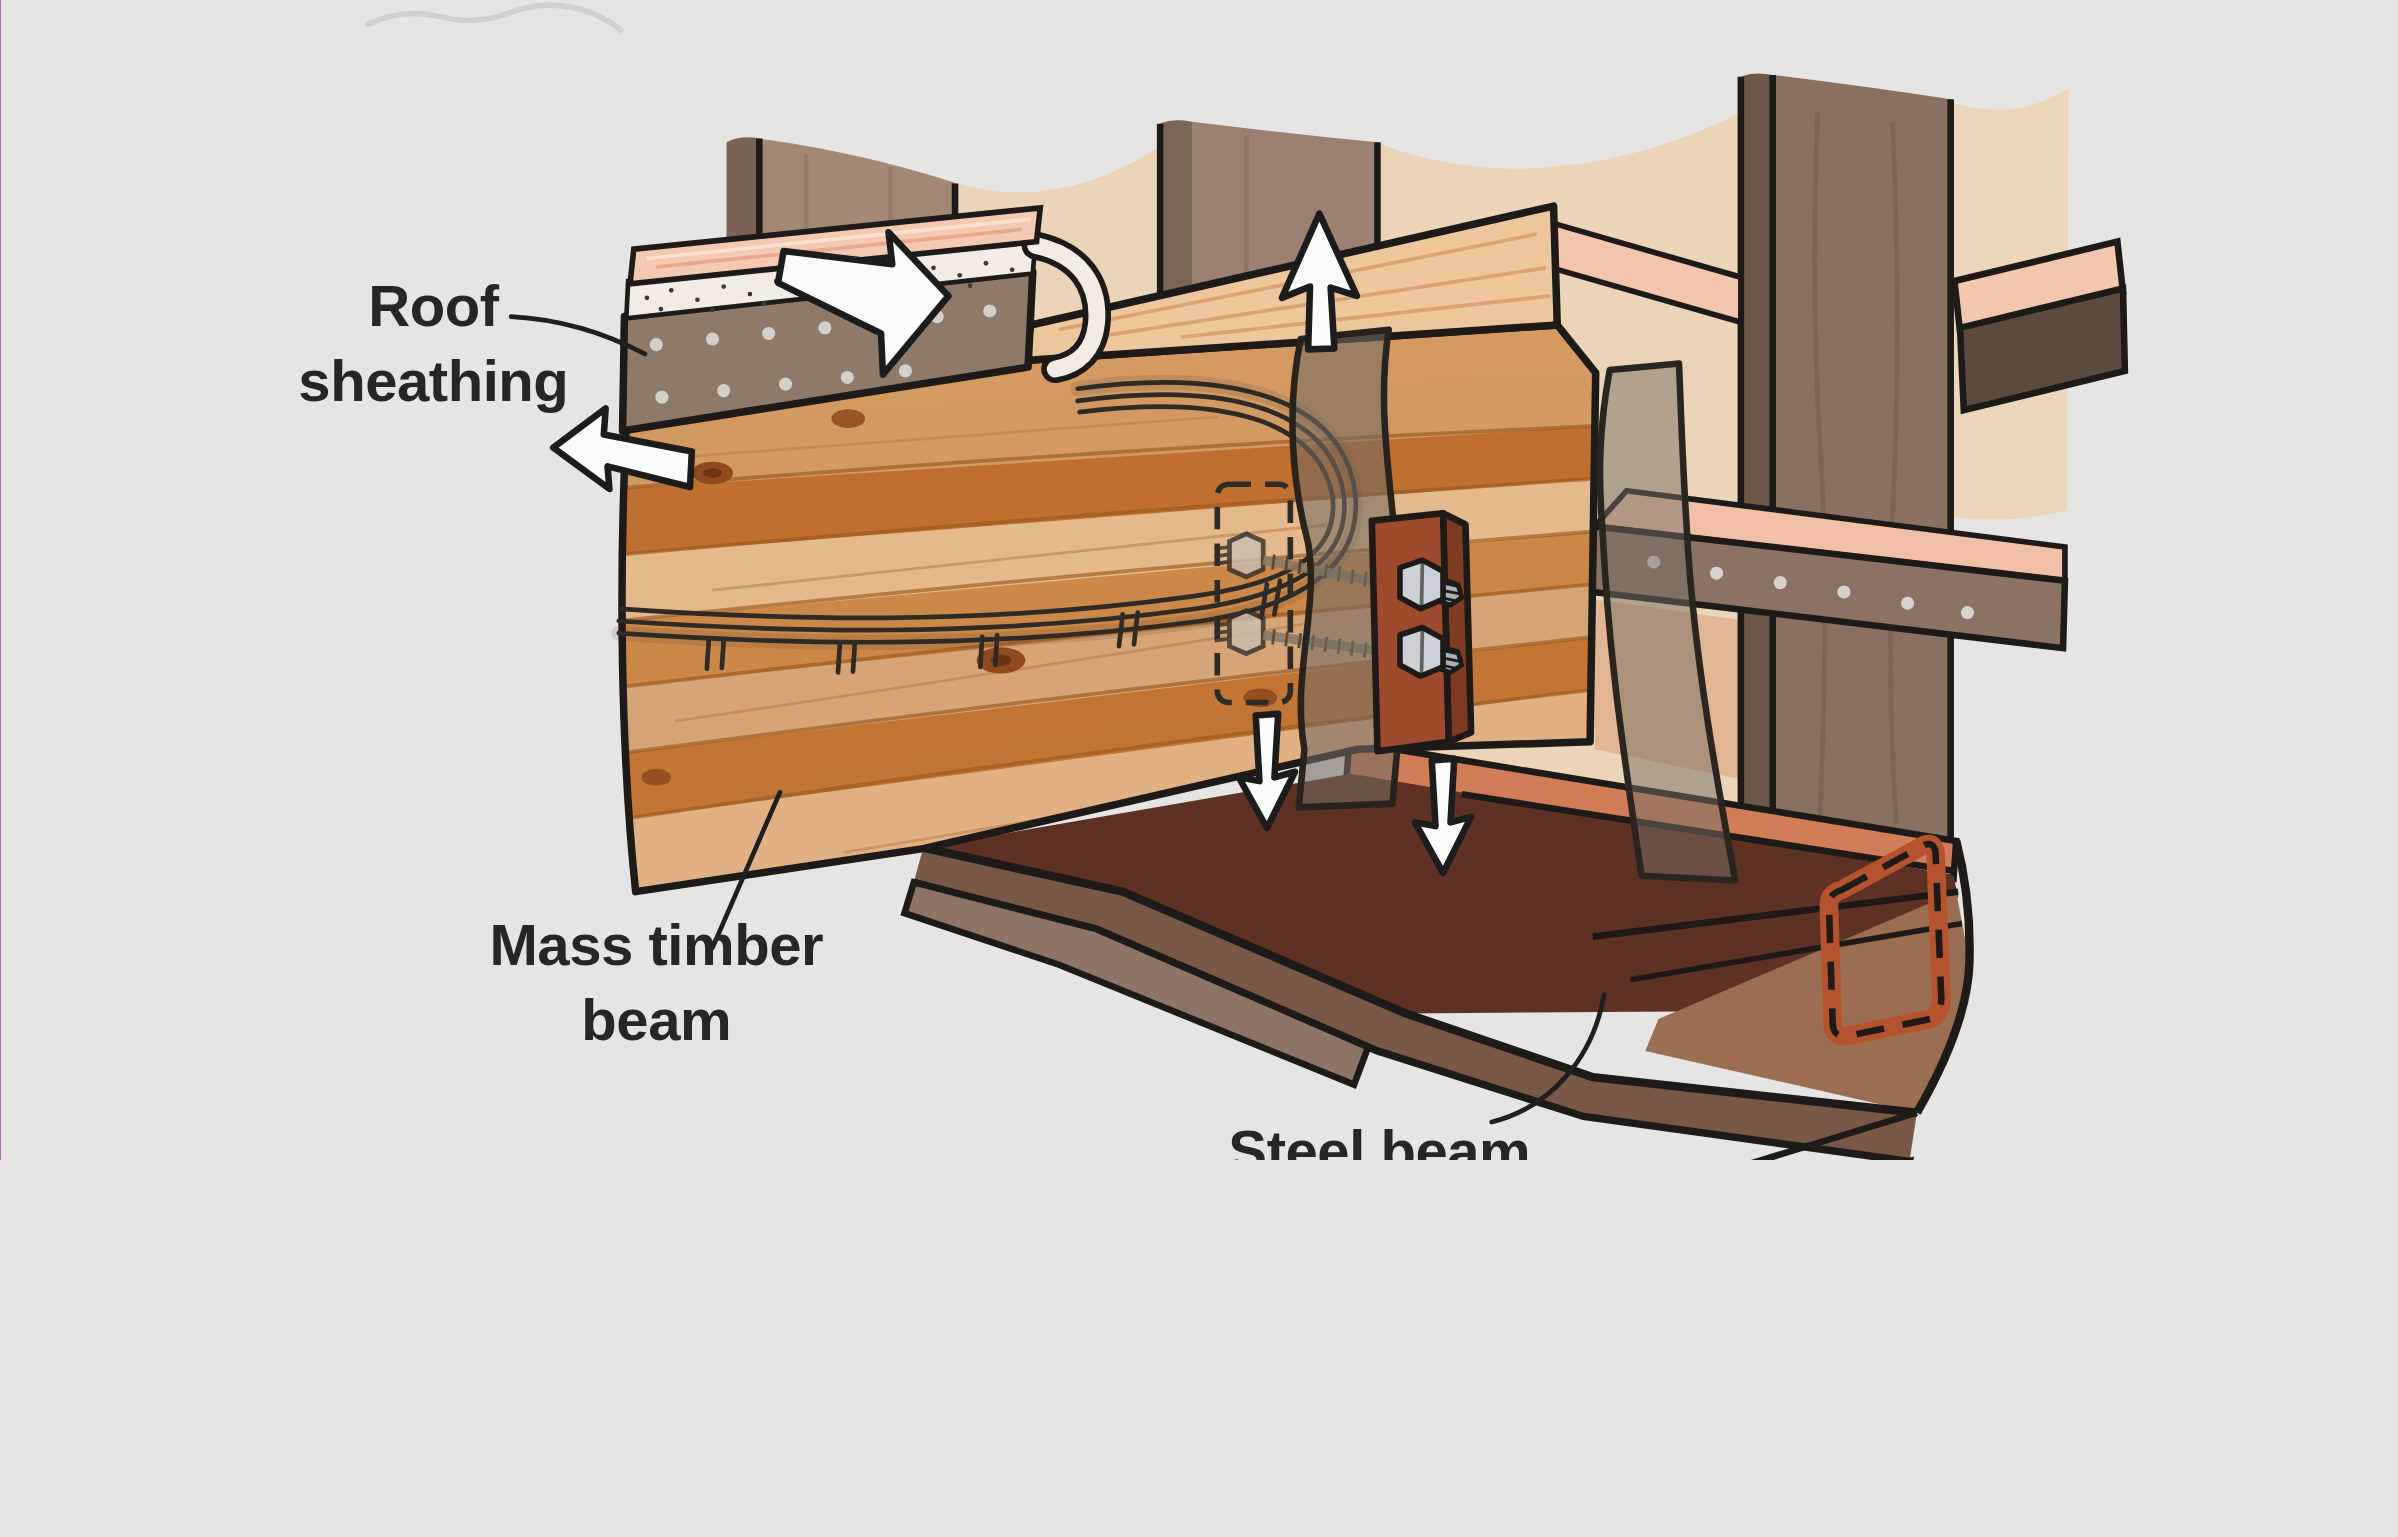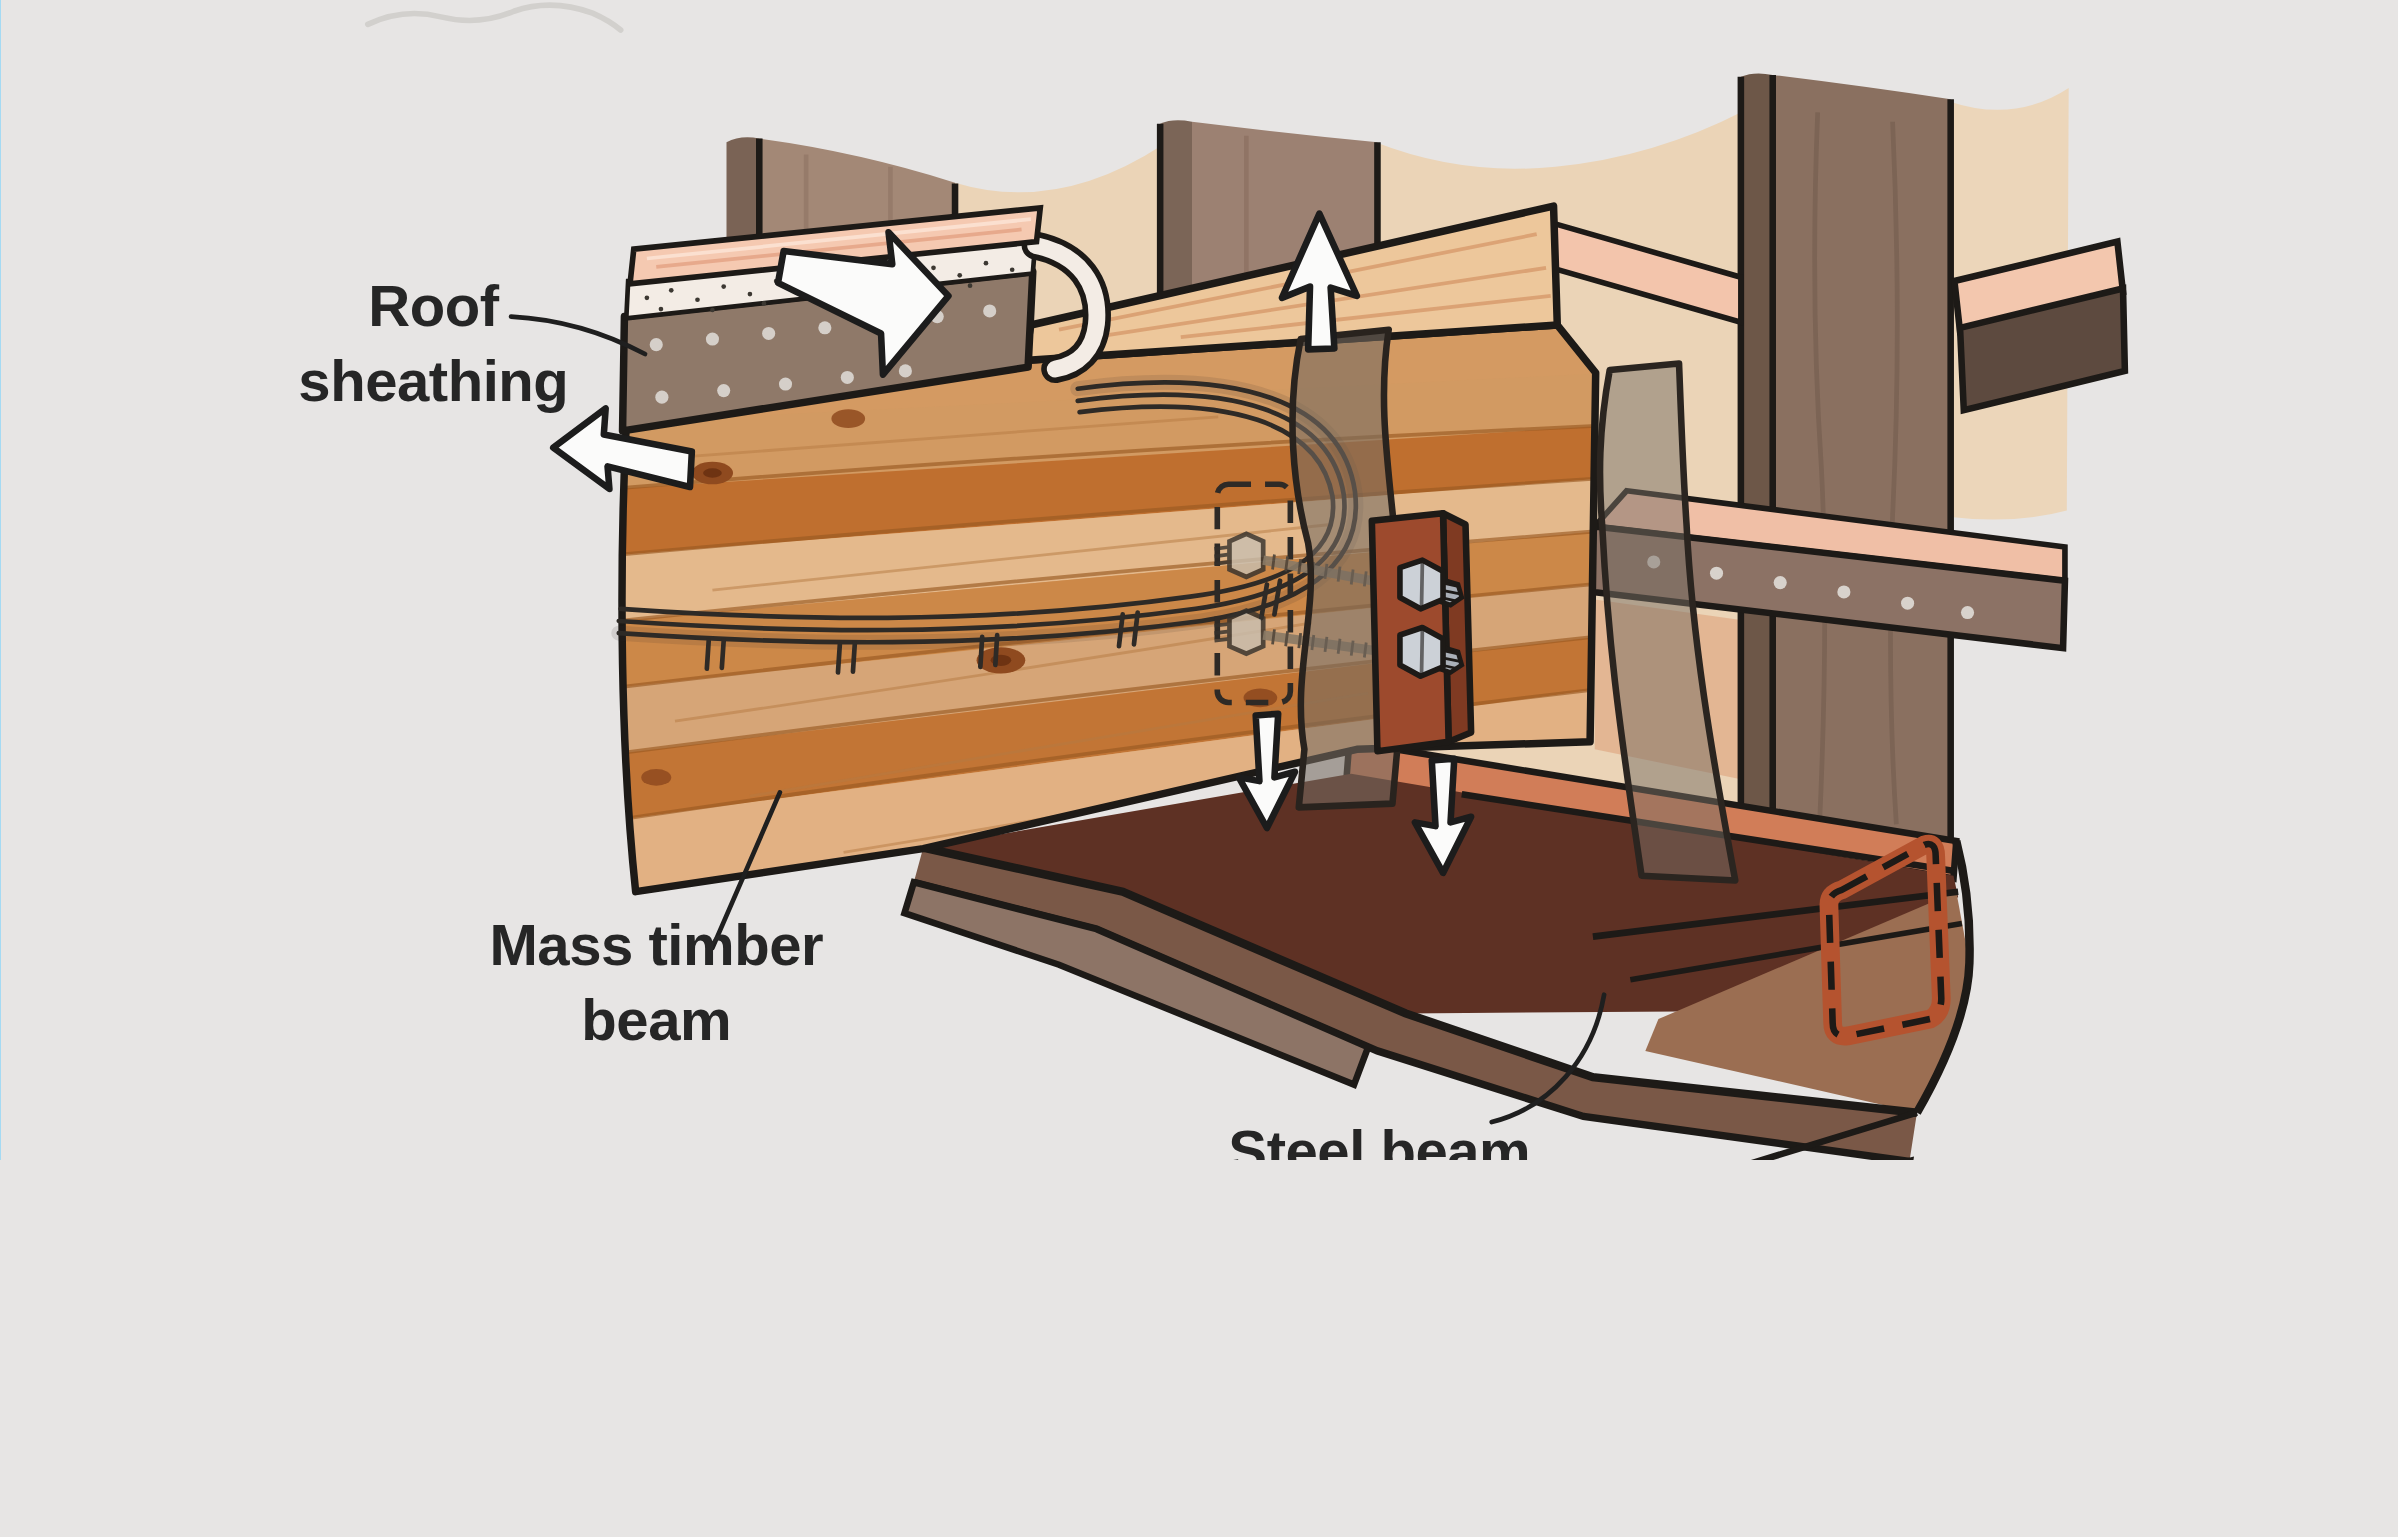--- a/index.html
+++ b/index.html
@@ -1,16 +1,16 @@
 <!DOCTYPE html>
 <html style="font-size:15px"><head>
 <meta charset="utf-8">
 <style>
   html,body{margin:0;padding:0;background:#e7e5e4;}
-  .stage{position:relative;width:2399px;height:1160px;overflow:hidden;background:#7dd3fc;}
+  .stage{position:relative;width:2399px;height:1160px;overflow:hidden;background:#a21caf;}
   svg{display:block;width:2399px;height:1537px;}
   .lbl{font-family:"Liberation Sans","DejaVu Sans",sans-serif;font-weight:700;fill:#262626;font-size:62px;letter-spacing:-0.5px;}
   .leader{fill:none;stroke:#1f1f1f;stroke-width:5;stroke-linecap:round;}
   .outl{fill:none;stroke:#1d1a17;stroke-width:8;stroke-linejoin:round;stroke-linecap:round;}
   .arrow{fill:#fbfbfa;stroke:#1c1c1c;stroke-width:7;stroke-linejoin:round;}
 </style>
 </head>
 <body>
 
 <div class="stage">

